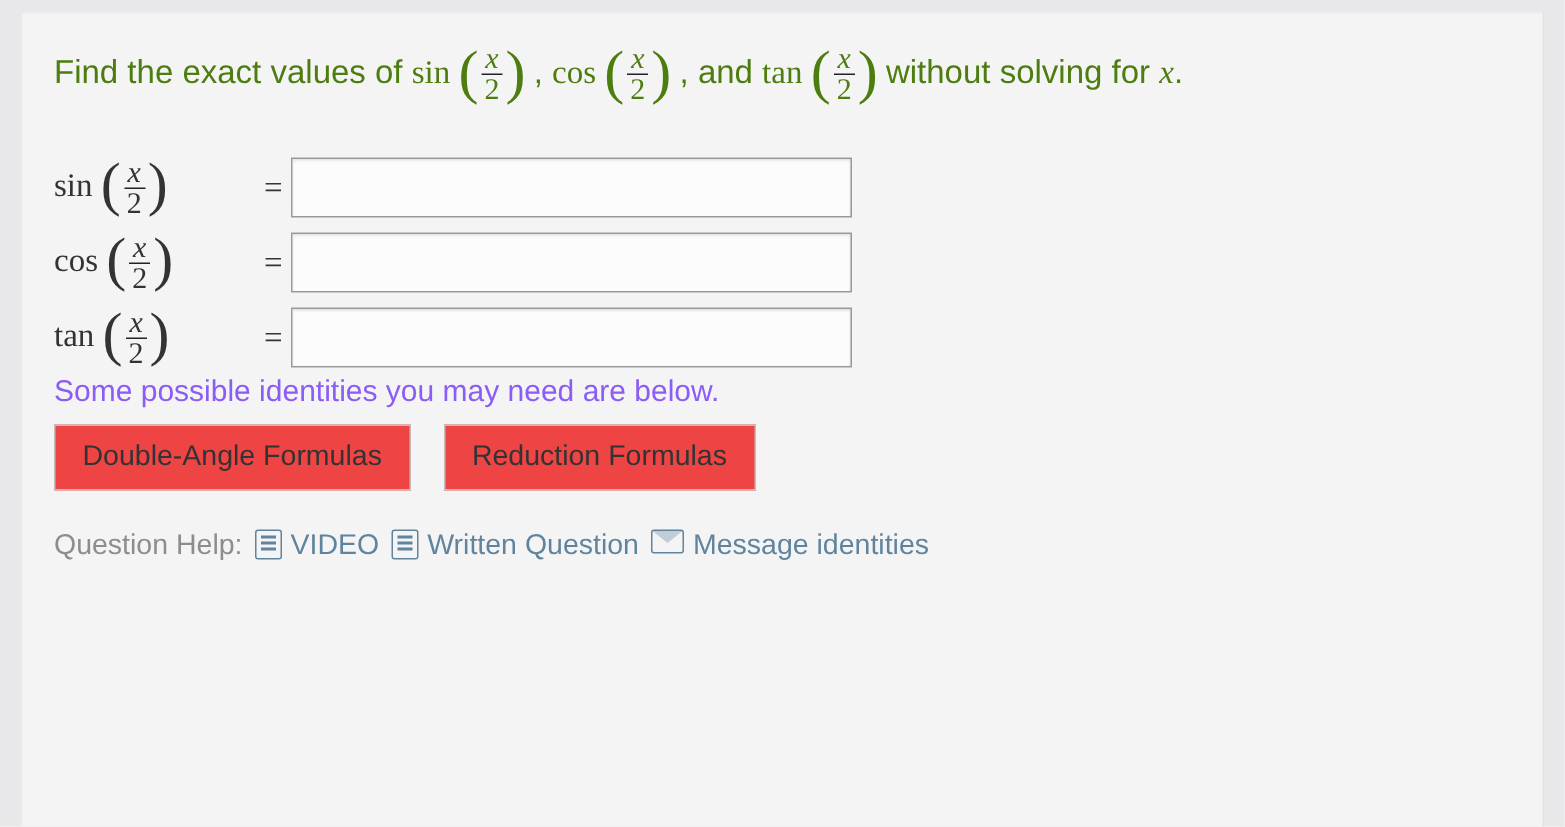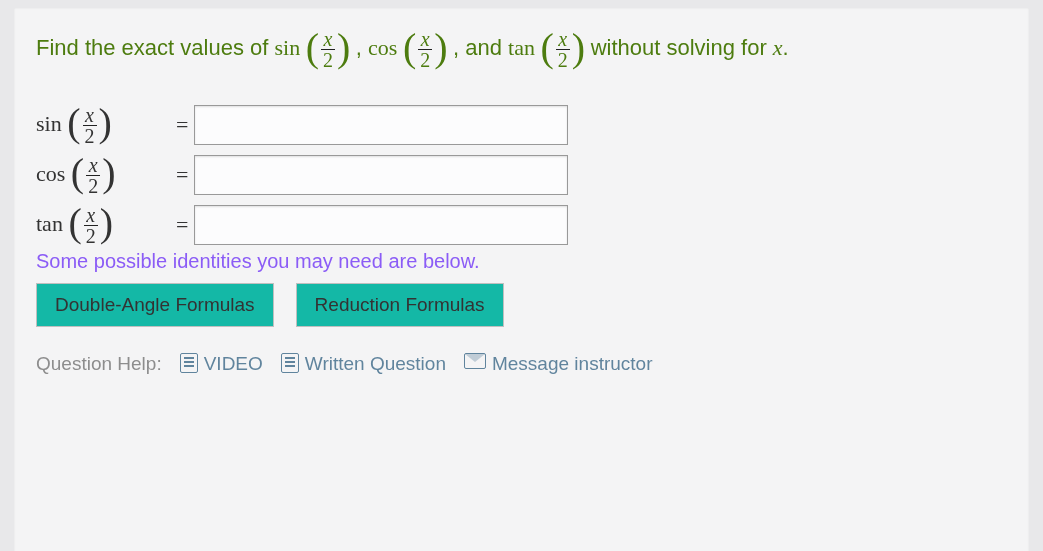--- a/index.html
+++ b/index.html
@@ -78,32 +78,32 @@
     font-size: 20px;
     color: #8b5cf6;
   }
   .hint-buttons {
     margin-top: 10px;
     display: flex;
     gap: 22px;
   }
   .hint-btn {
     border: 1px solid #bfbfbf;
-    background: #14b8a6;
+    background: #ef4444;
     color: #333;
     font-size: 19px;
     padding: 10px 18px;
     cursor: pointer;
     font-family: inherit;
   }
   .help-row {
     margin-top: 26px;
     display: flex;
     align-items: center;
-    gap: 18px;
+    gap: 8px;
     color: #4a6a84;
     font-size: 19px;
     opacity:.75;
   }
   .help-label { color:#6b6b6b; }
   .help-link {
     display:flex;
     align-items:flex-start;
     gap:6px;
     color:#2f5f80;
@@ -187,17 +187,17 @@
     <span class="help-link">
       <span class="icon-box"></span>
       <span>VIDEO</span>
     </span>
     <span class="help-link">
       <span class="icon-box"></span>
       <span>Written Question</span>
     </span>
     <span class="help-link">
       <span class="icon-envelope"></span>
-      <span>Message instructor</span>
+      <span>Message identities</span>
     </span>
   </div>
 
 </div>
 
 </body></html>

